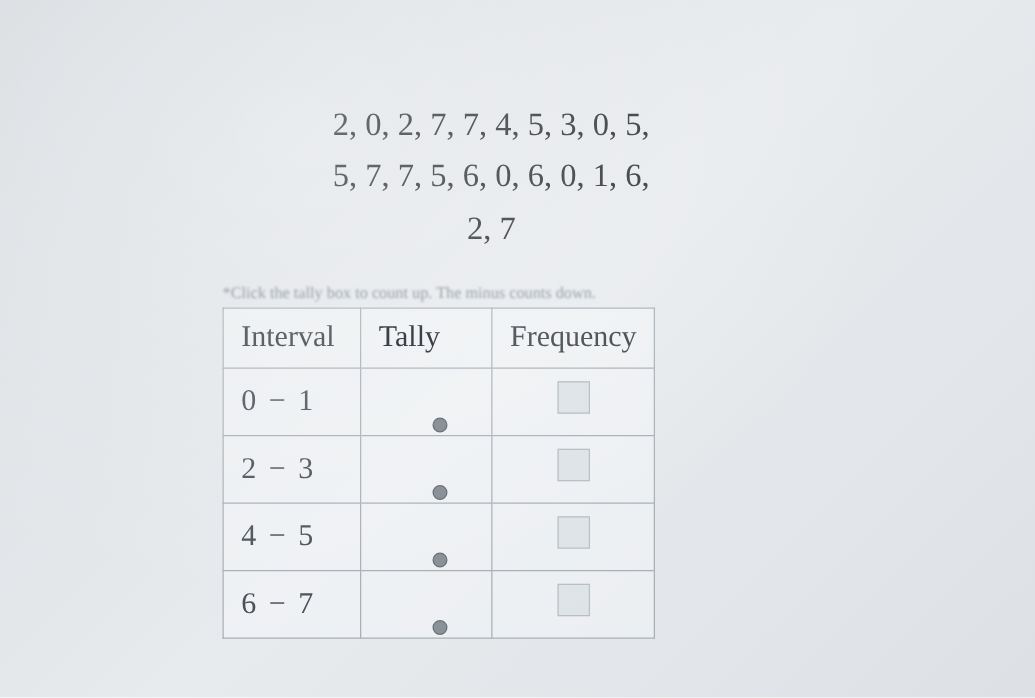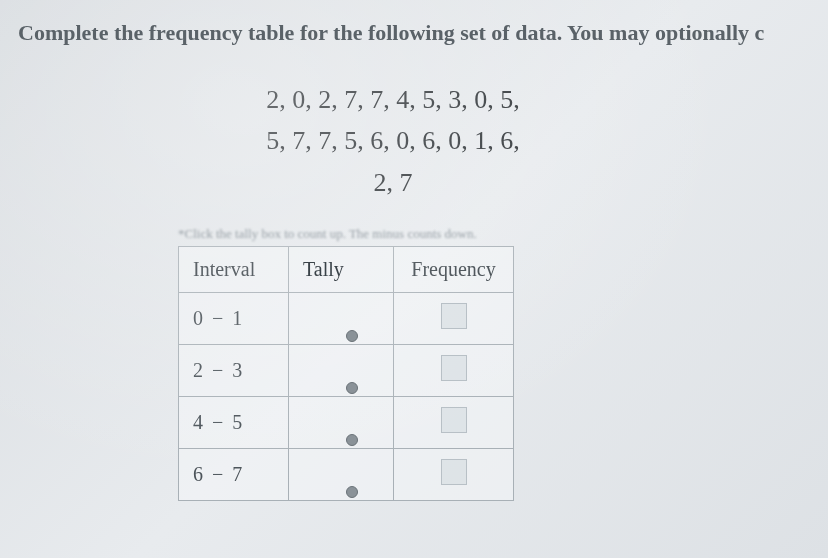--- a/index.html
+++ b/index.html
@@ -58,21 +58,21 @@
     .table-wrap {
       margin-left: 160px;
     }
     table {
       border-collapse: collapse;
       background: rgba(245,247,249,0.5);
     }
     th, td {
       border: 1px solid #a8b0b6;
       padding: 10px 14px;
-      font-size: 20px;
+      font-size: 24px;
       color: #4a5258;
       text-align: left;
       height: 46px;
     }
     th {
       font-weight: 500;
       color: #3a4248;
     }
     th:nth-child(1), td:nth-child(1) { width: 110px; }
     th:nth-child(2), td:nth-child(2) { width: 105px; position: relative; }
@@ -101,21 +101,21 @@
       filter: blur(0.6px);
     }
     .dash {
       letter-spacing: 2px;
     }
   </style>
 </head>
 <body>
 
 <div class="instructions">
-  <span>Complete the frequency table for the following set of data. You may optionally c</span><br>
+  <br>
 </div>
 
 <div class="data-block">
   <span class="data-line">2,  0,  2,  7,  7,  4,  5,  3,  0,  5,</span>
   <span class="data-line">5,  7,  7,  5,  6,  0,  6,  0,  1,  6,</span>
   <span class="data-line">2,  7</span>
 </div>
 
 <div class="hint">*Click the tally box to count up. The minus counts down.</div>
 

